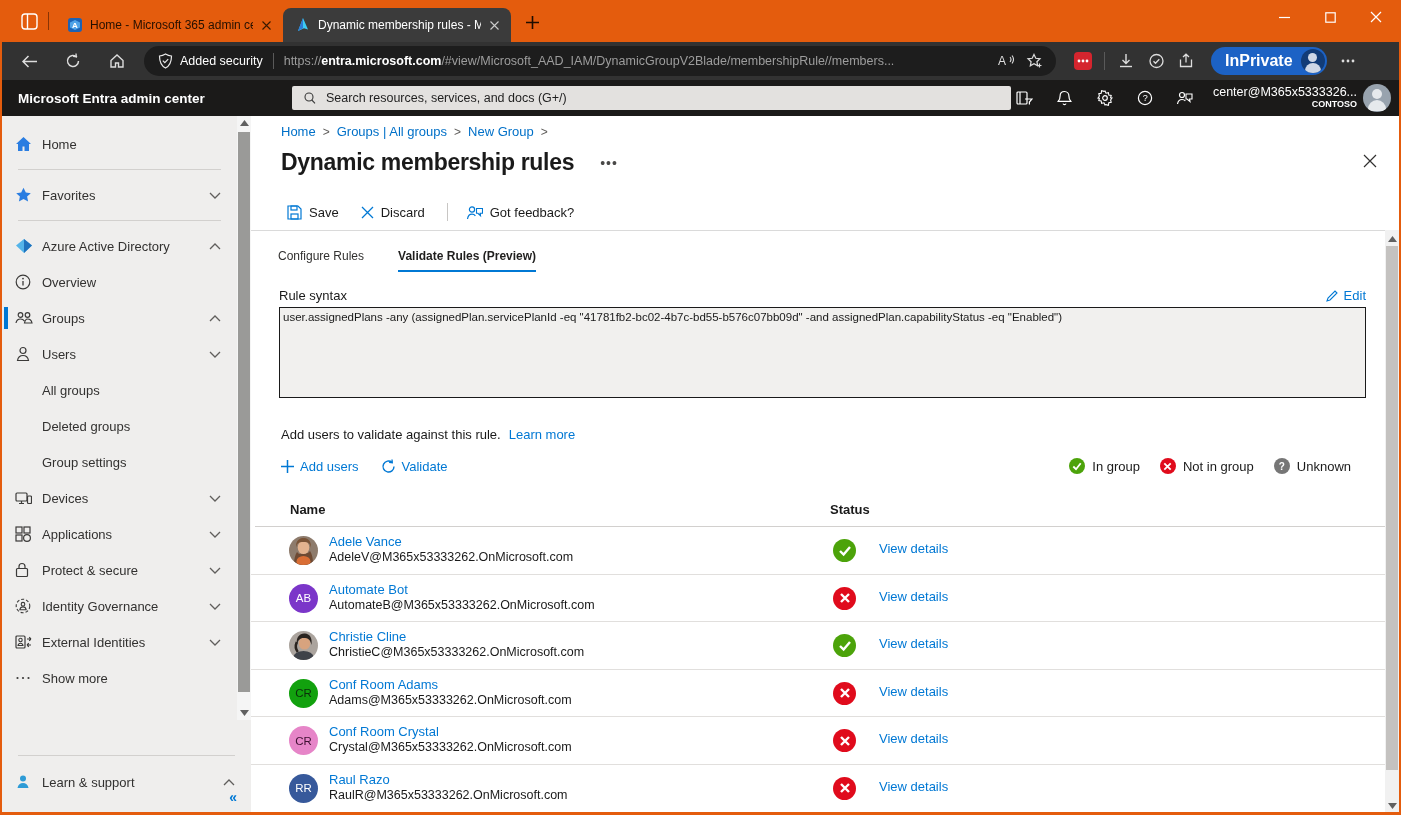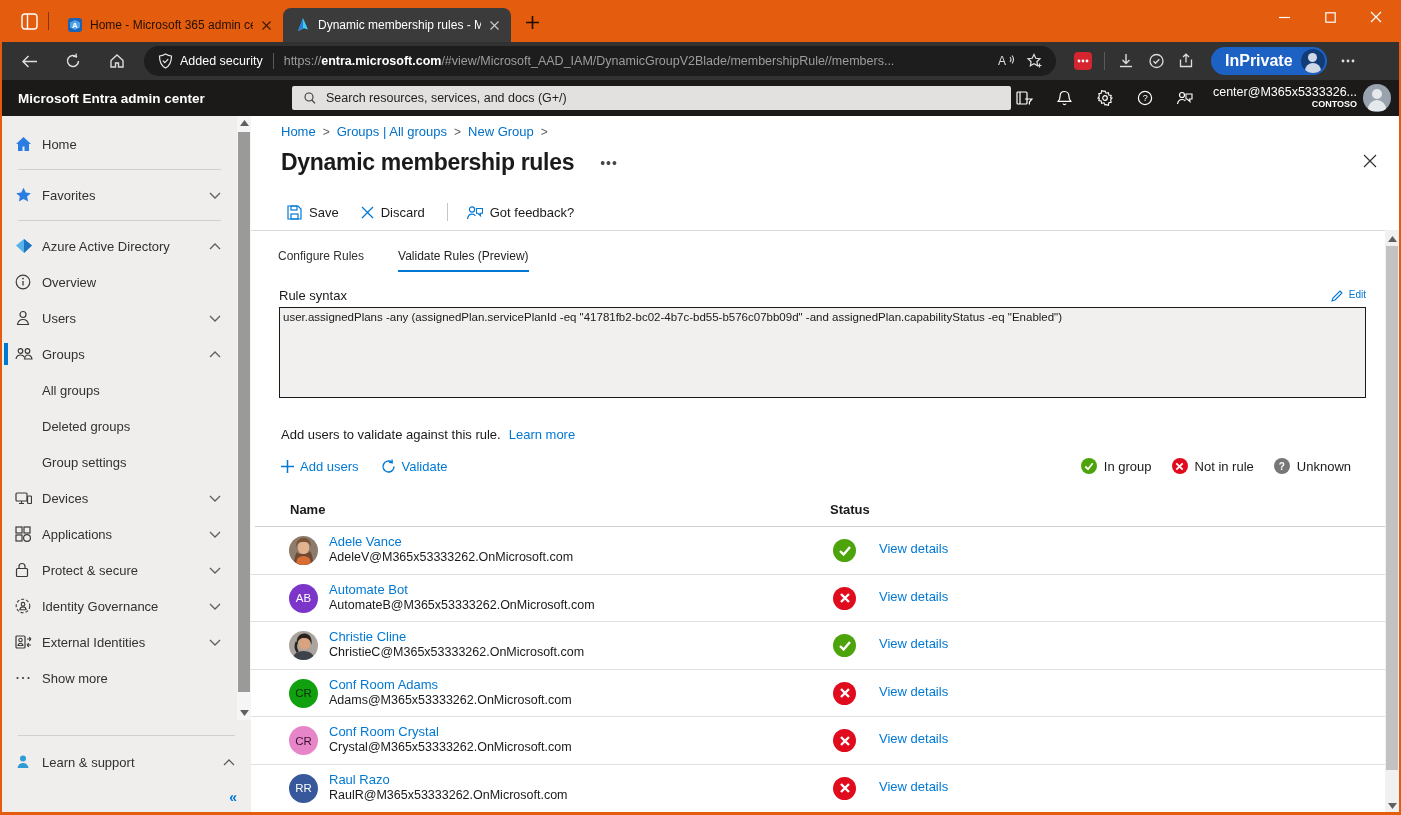--- a/index.html
+++ b/index.html
@@ -54,43 +54,43 @@
 .side-items{position:absolute;top:10px;left:0;right:14px}
 .s-item{height:36px;display:flex;align-items:center;position:relative;font-size:13px;color:#323130}
 .s-item .sel{position:absolute;left:2px;top:7px;width:4px;height:22px;background:#0078D4}
 .s-ico{width:26px;margin-left:13px;display:flex;align-items:center;justify-content:flex-start;flex:none}
 .s-label{flex:1;margin-left:1px}
 .s-chev{margin-right:16px}
 .s-div{height:1px;background:#D2D0CE;margin:7px 16px}
 .side-scrollbar{position:absolute;right:0;top:0;width:14px;height:604px;background:#F5F5F5}
 .side-thumb{position:absolute;left:1px;width:12px;top:16px;height:560px;background:#9A9A98}
 .sb-arrow{position:absolute;left:0;width:14px;height:14px;display:flex;align-items:center;justify-content:center}
-.side-footer{position:absolute;bottom:0;left:0;right:0;height:80px}
+.side-footer{position:absolute;bottom:0;left:0;right:0;height:60px}
 .sf-div{height:1px;background:#D2D0CE;margin:0 16px}
 .collapse{position:absolute;right:14px;bottom:10px;color:#0078D4;font-size:14px;font-weight:bold}
 
 .main{position:relative;flex:1;background:#fff}
 .breadcrumb{position:absolute;left:30px;top:8px;font-size:13px;color:#605E5C}
 .breadcrumb a{color:#0070C8;text-decoration:none}
 .bc-sep{margin:0 7px;color:#605E5C;font-size:12px}
 .page-title-row{position:absolute;left:30px;top:33px;display:flex;align-items:center}
 .page-title{font-size:23px;font-weight:bold;color:#1A1A1A;letter-spacing:-.3px}
 .overflow-dots{margin-left:26px;color:#494847;font-size:14px;letter-spacing:1px}
 .blade-close{position:absolute;right:22px;top:38px;color:#323130;font-size:15px}
 .commandbar{position:absolute;left:36px;top:87px;display:flex;align-items:center;font-size:13px;color:#1A1A1A}
 .cmd{display:flex;align-items:center;margin-right:22px}
 .cmd .ci{margin-right:7px;display:flex;align-items:center}
 .cmd-sep{width:1px;height:18px;background:#C8C6C4;margin:0 18px 0 0}
 .cmd-rule{position:absolute;left:0;top:114px;width:1134px;height:1px;background:#DADADA}
 .pivot{position:absolute;left:27px;top:133px;display:flex}
 .pivot-item{font-size:12px;color:#323130;margin-right:34px;padding-bottom:7px}
-.pivot-item.active{font-weight:normal;color:#201F1E;border-bottom:2.5px solid #0078D4}
+.pivot-item.active{font-weight:bold;color:#201F1E;border-bottom:2.5px solid #0078D4}
 .rule-row{position:absolute;left:28px;top:172px;width:1087px;display:flex;align-items:center}
 .rule-label{font-size:13px;font-weight:normal;color:#1A1A1A}
-.edit-link{margin-left:auto;display:flex;align-items:flex-start;color:#0078D4;font-size:10px}
+.edit-link{margin-left:auto;display:flex;align-items:flex-end;color:#0078D4;font-size:13px}
 .codebox{position:absolute;left:28px;top:191px;width:1087px;height:91px;border:1px solid #1A1A1A;background:#F1F0EE;font-size:11.5px;color:#1A1A1A;padding:2px 3px;line-height:1.35}
 .hint{position:absolute;left:30px;top:311px;font-size:13px;color:#1A1A1A}
 .hint a{color:#0078D4;text-decoration:none;margin-left:8px}
 .actionrow{position:absolute;left:30px;top:342px;width:1070px;display:flex;align-items:center}
 .action{display:flex;align-items:center;color:#0078D4;font-size:13px;margin-right:22px}
 .action .ai{margin-right:6px;display:flex;align-items:center}
 .legend{margin-left:auto;display:flex;align-items:center}
 .leg{display:flex;align-items:center;margin-left:20px;font-size:13px;color:#1A1A1A}
 .leg-ico{width:16px;height:16px;border-radius:50%;margin-right:7px;display:flex;align-items:center;justify-content:center;color:#fff;font-size:10px;font-weight:bold}
 .grid-header{position:absolute;left:0;top:386px;width:1134px;font-size:13px;font-weight:bold;color:#1A1A1A}
@@ -352,46 +352,46 @@
             <span class="s-ico">
               <svg width="16" height="16" viewBox="0 0 16 16">
                 <circle cx="8" cy="8" r="6.8" fill="none" stroke="#3B3A39" stroke-width="1.2"></circle>
                 <line x1="8" y1="7" x2="8" y2="11.5" stroke="#3B3A39" stroke-width="1.3"></line>
                 <circle cx="8" cy="4.6" r=".9" fill="#3B3A39"></circle>
               </svg>
             </span>
             <span class="s-label">Overview</span>
           </div>
           <div class="s-item">
-            <span class="s-ico">
-              <svg width="16" height="16" viewBox="0 0 16 16">
-                <circle cx="8" cy="4.5" r="3" fill="none" stroke="#3B3A39" stroke-width="1.2"></circle>
-                <path d="M2.5 14.5c.6-3.4 2.8-5 5.5-5s4.9 1.6 5.5 5z" fill="none" stroke="#3B3A39" stroke-width="1.2"></path>
-              </svg>
-            </span>
-            <span class="s-label">Users</span>
-            <span class="s-chev">
-              <svg width="12" height="7" viewBox="0 0 12 7">
-                <path d="M1 1l5 5 5-5" fill="none" stroke="#605E5C" stroke-width="1.3"></path>
-              </svg>
-            </span>
-          </div>
-          <div class="s-item">
             <span class="sel"></span>
             <span class="s-ico">
               <svg width="18" height="16" viewBox="0 0 18 16">
                 <circle cx="5.5" cy="5" r="2.3" fill="none" stroke="#3B3A39" stroke-width="1.2"></circle>
                 <circle cx="12.5" cy="5" r="2.3" fill="none" stroke="#3B3A39" stroke-width="1.2"></circle>
                 <path d="M1 13c.5-2.8 2.2-4 4.5-4 1.7 0 3 .6 3.8 2M9.5 13c.4-2.4 1.8-4 3-4 2.3 0 4 1.2 4.5 4z" fill="none" stroke="#3B3A39" stroke-width="1.2"></path>
               </svg>
             </span>
             <span class="s-label">Groups</span>
             <span class="s-chev">
               <svg width="12" height="7" viewBox="0 0 12 7">
                 <path d="M1 6l5-5 5 5" fill="none" stroke="#605E5C" stroke-width="1.3"></path>
+              </svg>
+            </span>
+          </div>
+          <div class="s-item">
+            <span class="s-ico">
+              <svg width="16" height="16" viewBox="0 0 16 16">
+                <circle cx="8" cy="4.5" r="3" fill="none" stroke="#3B3A39" stroke-width="1.2"></circle>
+                <path d="M2.5 14.5c.6-3.4 2.8-5 5.5-5s4.9 1.6 5.5 5z" fill="none" stroke="#3B3A39" stroke-width="1.2"></path>
+              </svg>
+            </span>
+            <span class="s-label">Users</span>
+            <span class="s-chev">
+              <svg width="12" height="7" viewBox="0 0 12 7">
+                <path d="M1 1l5 5 5-5" fill="none" stroke="#605E5C" stroke-width="1.3"></path>
               </svg>
             </span>
           </div>
           <div class="s-item">
             <span class="s-ico"></span>
             <span class="s-label">All groups</span>
           </div>
           <div class="s-item">
             <span class="s-ico"></span>
             <span class="s-label">Deleted groups</span>
@@ -604,21 +604,21 @@
                 </svg>
               </span>
               <span>In group</span>
             </div>
             <div class="leg">
               <span class="leg-ico" style="background:#E00B1C">
                 <svg width="9" height="9" viewBox="0 0 9 9">
                   <path d="M1.3 1.3l6.4 6.4M7.7 1.3L1.3 7.7" stroke="#fff" stroke-width="1.8"></path>
                 </svg>
               </span>
-              <span>Not in rule</span>
+              <span>Not in group</span>
             </div>
             <div class="leg">
               <span class="leg-ico" style="background:#767676">
                 <span style="color:#fff;font-size:10px;font-weight:bold">?</span>
               </span>
               <span>Unknown</span>
             </div>
           </div>
         </div>
       <div class="grid-header">

